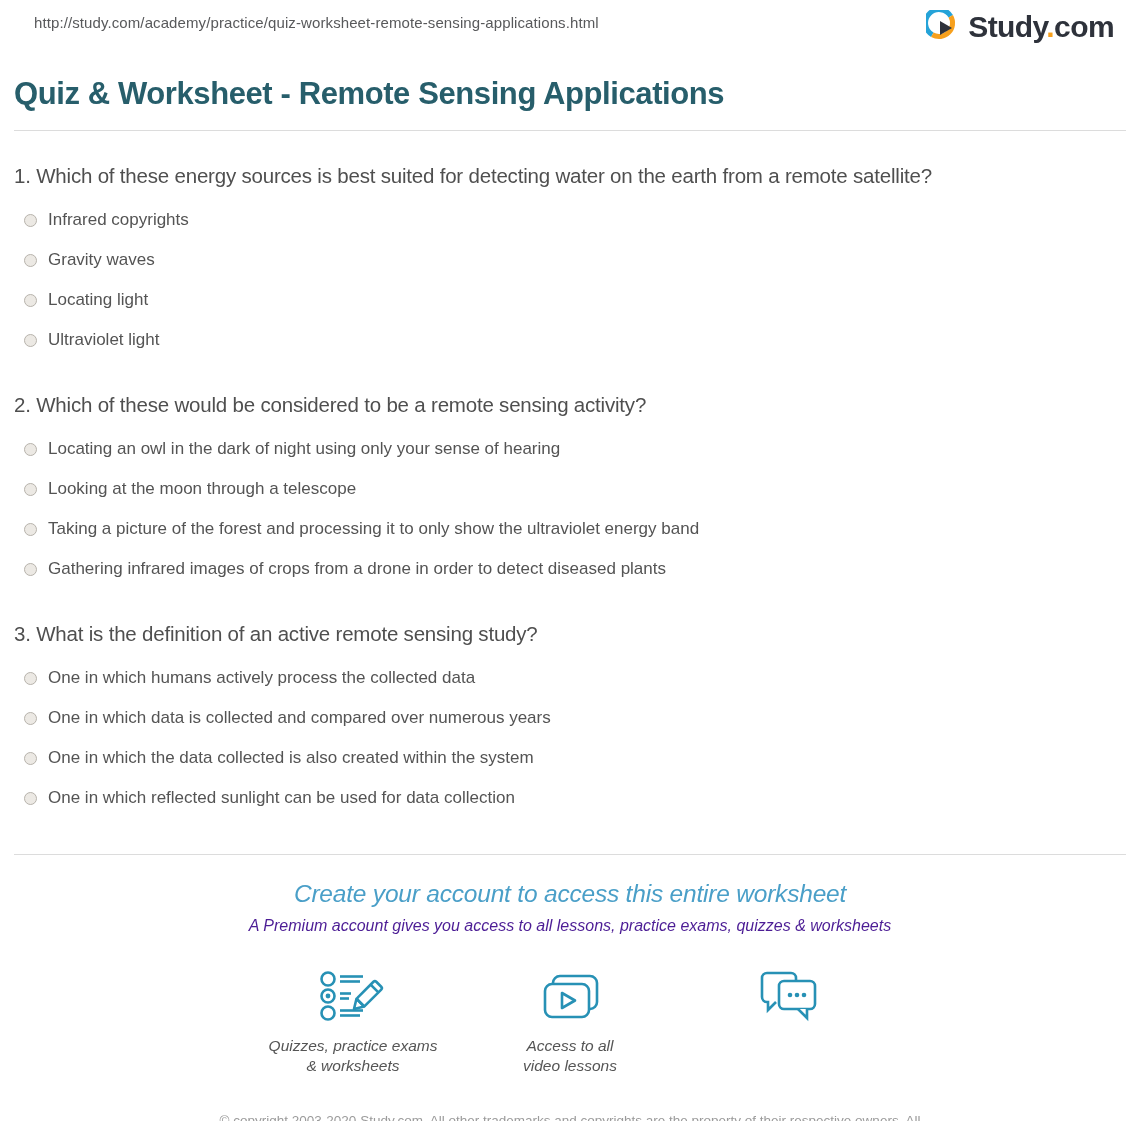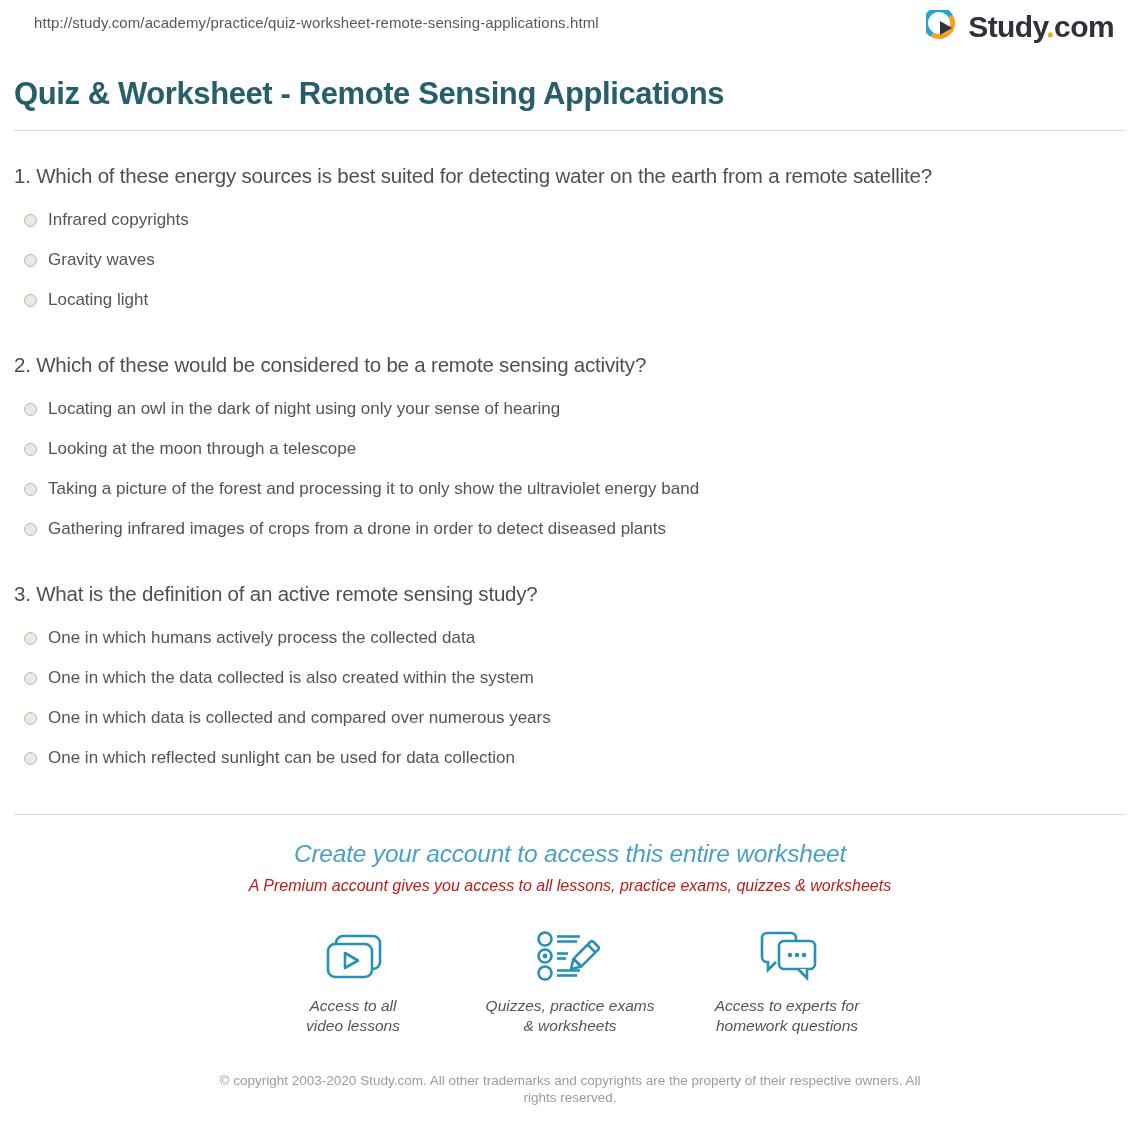--- a/index.html
+++ b/index.html
@@ -24,21 +24,21 @@
   .q-heading { font-size: 20.5px; font-weight: normal; color: #4f4f4f; letter-spacing: -0.2px; margin-bottom: 12px; }
   .option { display: flex; align-items: center; height: 40px; }
   .radio { width: 13px; height: 13px; border-radius: 50%; background: #ece9e4; border: 1px solid #b7b3ac; margin: 0 11px 0 10px; flex: 0 0 auto; }
   .option-label { font-size: 17px; color: #545454; }
 
   .section-divider { margin-top: 36px; }
 
   
   .cta { text-align: center; font-style: italic; }
   .cta-heading { font-size: 24.5px; font-weight: normal; color: #4a9fc8; letter-spacing: -0.2px; margin-top: 25px; }
-  .cta-sub { font-size: 16px; color: #b91c1c; margin-top: 9px; }
+  .cta-sub { font-size: 16px; color: #4c1d95; margin-top: 9px; }
 
   .benefits { display: flex; justify-content: center; margin-top: 36px; }
   .benefit { width: 217px; display: flex; flex-direction: column; align-items: center; }
   .benefit-icon { height: 52px; display: flex; align-items: flex-end; justify-content: center; }
   .benefit-label { font-size: 15.5px; color: #555; margin-top: 13px; line-height: 20px; text-align: center; }
 
   .copyright { font-size: 13.5px; color: #9b9b9b; text-align: center; max-width: 712px; margin: 36px auto 0 auto; line-height: 17px; }
 
   svg { display: block; }
 </style>
@@ -71,20 +71,24 @@
       <span class="option-label">Infrared copyrights</span>
     </div>
     <div class="option">
       <span class="radio"></span>
       <span class="option-label">Gravity waves</span>
     </div>
     <div class="option">
       <span class="radio"></span>
       <span class="option-label">Locating light</span>
     </div>
+    <div class="option">
+      <span class="radio"></span>
+      <span class="option-label">Ultraviolet light</span>
+    </div>
   </div>
 
   <div class="question">
     <div class="q-heading">2. Which of these would be considered to be a remote sensing activity?</div>
     <div class="option">
       <span class="radio"></span>
       <span class="option-label">Locating an owl in the dark of night using only your sense of hearing</span>
     </div>
     <div class="option">
       <span class="radio"></span>
@@ -101,53 +105,39 @@
   </div>
 
   <div class="question">
     <div class="q-heading">3. What is the definition of an active remote sensing study?</div>
     <div class="option">
       <span class="radio"></span>
       <span class="option-label">One in which humans actively process the collected data</span>
     </div>
     <div class="option">
       <span class="radio"></span>
-      <span class="option-label">One in which the data collected is also created within the system</span>
+      <span class="option-label">One in which data is collected and compared over numerous years</span>
     </div>
     <div class="option">
       <span class="radio"></span>
-      <span class="option-label">One in which data is collected and compared over numerous years</span>
+      <span class="option-label">One in which the data collected is also created within the system</span>
     </div>
     <div class="option">
       <span class="radio"></span>
       <span class="option-label">One in which reflected sunlight can be used for data collection</span>
     </div>
   </div>
 
   <hr class="divider section-divider">
 
   <div class="cta">
     <div class="cta-heading">Create your account to access this entire worksheet</div>
     <div class="cta-sub">A Premium account gives you access to all lessons, practice exams, quizzes &amp; worksheets</div>
 
     <div class="benefits">
-
-      <div class="benefit">
-        <div class="benefit-icon">
-          <svg width="64" height="50" viewBox="0 0 64 50" fill="none" stroke="#2791b5" stroke-width="2.6">
-            <rect x="15" y="3" width="44" height="33" rx="7"></rect>
-            <rect x="7" y="11" width="44" height="33" rx="7" fill="#fff"></rect>
-            <path d="M24 20 L37 27.5 L24 35 Z" stroke-linejoin="round"></path>
-          </svg>
-        </div>
-        <div class="benefit-label">
-          <span>Access to all</span><br>
-          <span>video lessons</span>
-        </div>
-      </div>
 
       <div class="benefit">
         <div class="benefit-icon">
           <svg width="72" height="54" viewBox="0 0 72 54" fill="none" stroke="#2791b5" stroke-width="2.6">
             <circle cx="11" cy="10" r="6.5"></circle>
             <line x1="23" y1="7.5" x2="46" y2="7.5"></line>
             <line x1="23" y1="12.5" x2="43" y2="12.5"></line>
             <circle cx="11" cy="27" r="6.5"></circle>
             <circle cx="11" cy="27" r="2.4" fill="#2791b5" stroke="none"></circle>
             <line x1="23" y1="24.5" x2="34" y2="24.5"></line>
@@ -163,33 +153,43 @@
           </svg>
         </div>
         <div class="benefit-label">
           <span>Quizzes, practice exams</span><br>
           <span>&amp; worksheets</span>
         </div>
       </div>
 
       <div class="benefit">
         <div class="benefit-icon">
+          <svg width="64" height="50" viewBox="0 0 64 50" fill="none" stroke="#2791b5" stroke-width="2.6">
+            <rect x="15" y="3" width="44" height="33" rx="7"></rect>
+            <rect x="7" y="11" width="44" height="33" rx="7" fill="#fff"></rect>
+            <path d="M24 20 L37 27.5 L24 35 Z" stroke-linejoin="round"></path>
+          </svg>
+        </div>
+        <div class="benefit-label">
+          <span>Access to all</span><br>
+          <span>video lessons</span>
+        </div>
+      </div>
+
+      <div class="benefit">
+        <div class="benefit-icon">
           <svg width="66" height="54" viewBox="0 0 66 54" fill="none" stroke="#2791b5" stroke-width="2.6">
             <path d="M13 4 h24 a5 5 0 0 1 5 5 v3"></path>
             <path d="M13 4 a5 5 0 0 0 -5 5 v19 a5 5 0 0 0 5 5 h1 v8 l8 -8"></path>
             <rect x="25" y="12" width="36" height="28" rx="5" fill="#fff"></rect>
             <path d="M53 40 v9 l-9 -9" fill="#fff"></path>
             <circle cx="36" cy="26" r="2.3" fill="#2791b5" stroke="none"></circle>
             <circle cx="43" cy="26" r="2.3" fill="#2791b5" stroke="none"></circle>
             <circle cx="50" cy="26" r="2.3" fill="#2791b5" stroke="none"></circle>
           </svg>
-        </div>
-        <div class="benefit-label">
-          <span>Access to experts for</span><br>
-          <span>homework questions</span>
         </div>
       </div>
 
     </div>
   </div>
 
   <div class="copyright">© copyright 2003-2020 Study.com. All other trademarks and copyrights are the property of their respective owners. All rights reserved.</div>
 
 </div>
 

